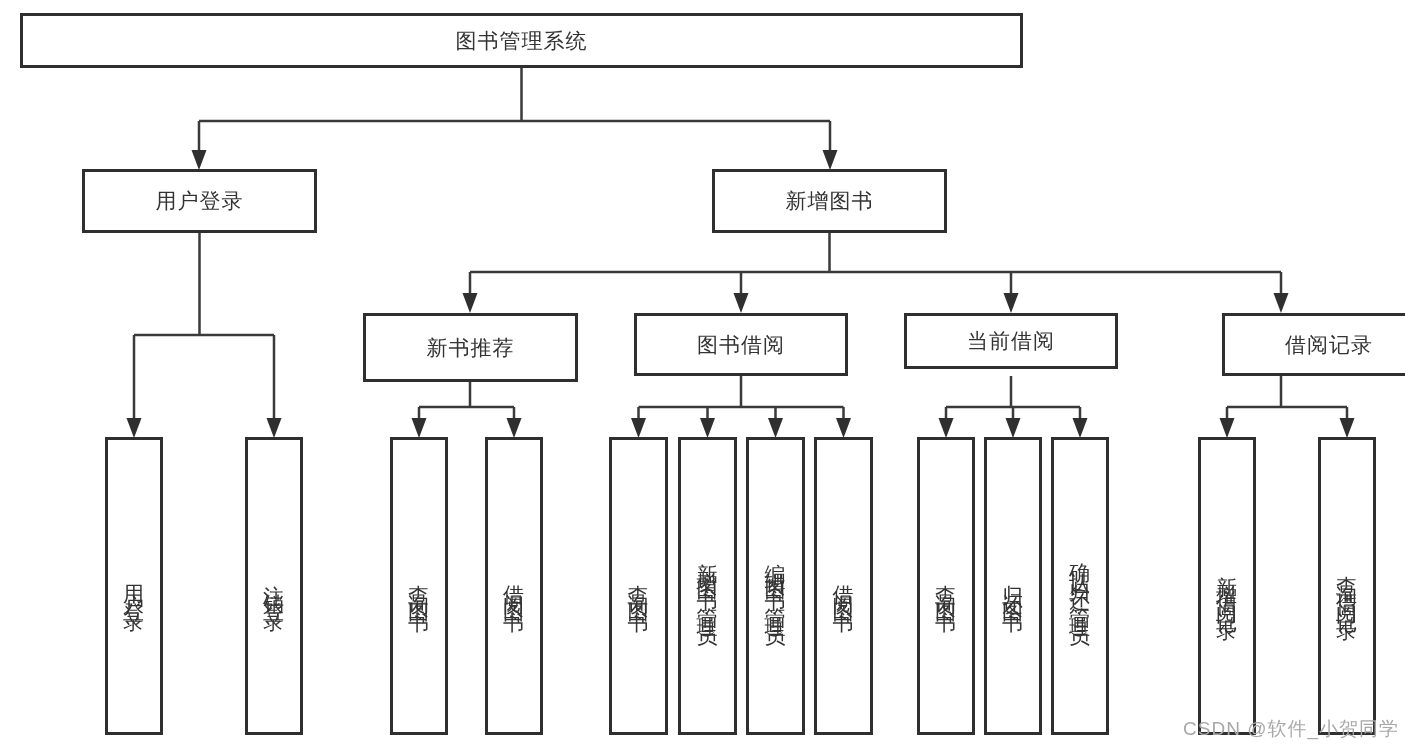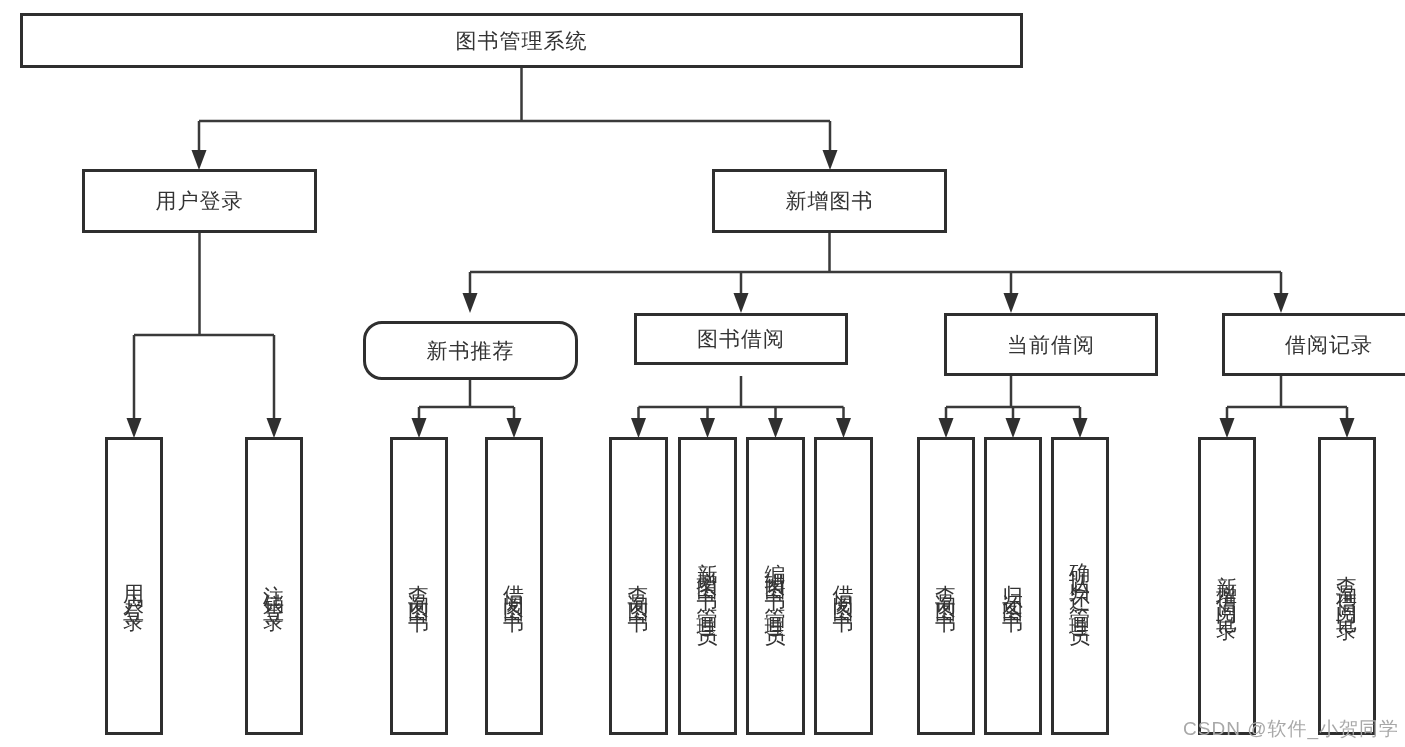--- a/index.html
+++ b/index.html
@@ -95,27 +95,27 @@
     <span>图书管理系统</span>
   </div>
 
   <div class="box" style="left:82px; top:169px; width:235px; height:64px;">
     <span>用户登录</span>
   </div>
   <div class="box" style="left:712px; top:169px; width:235px; height:64px;">
     <span>新增图书</span>
   </div>
 
-  <div class="box" style="left:363px; top:321px; width:215px; height:59px;border-radius:19px;">
+  <div class="box" style="left:363px; top:313px; width:215px; height:69px;">
     <span>新书推荐</span>
   </div>
-  <div class="box" style="left:634px; top:313px; width:214px; height:52px;">
+  <div class="box" style="left:634px; top:313px; width:214px; height:63px;">
     <span>图书借阅</span>
   </div>
-  <div class="box" style="left:944px; top:313px; width:214px; height:63px;align-items:center;">
+  <div class="box" style="left:904px; top:313px; width:214px; height:56px;align-items:center;">
     <span>当前借阅</span>
   </div>
   <div class="box" style="left:1174px; top:313px; width:214px; height:63px;margin-left:48px;">
     <span>借阅记录</span>
   </div>
 
   <div class="box vbox" style="left:105px; top:437px; width:58px; height:298px;">
     <span>用户登录</span>
   </div>
   <div class="box vbox" style="left:245px; top:437px; width:58px; height:298px;">

